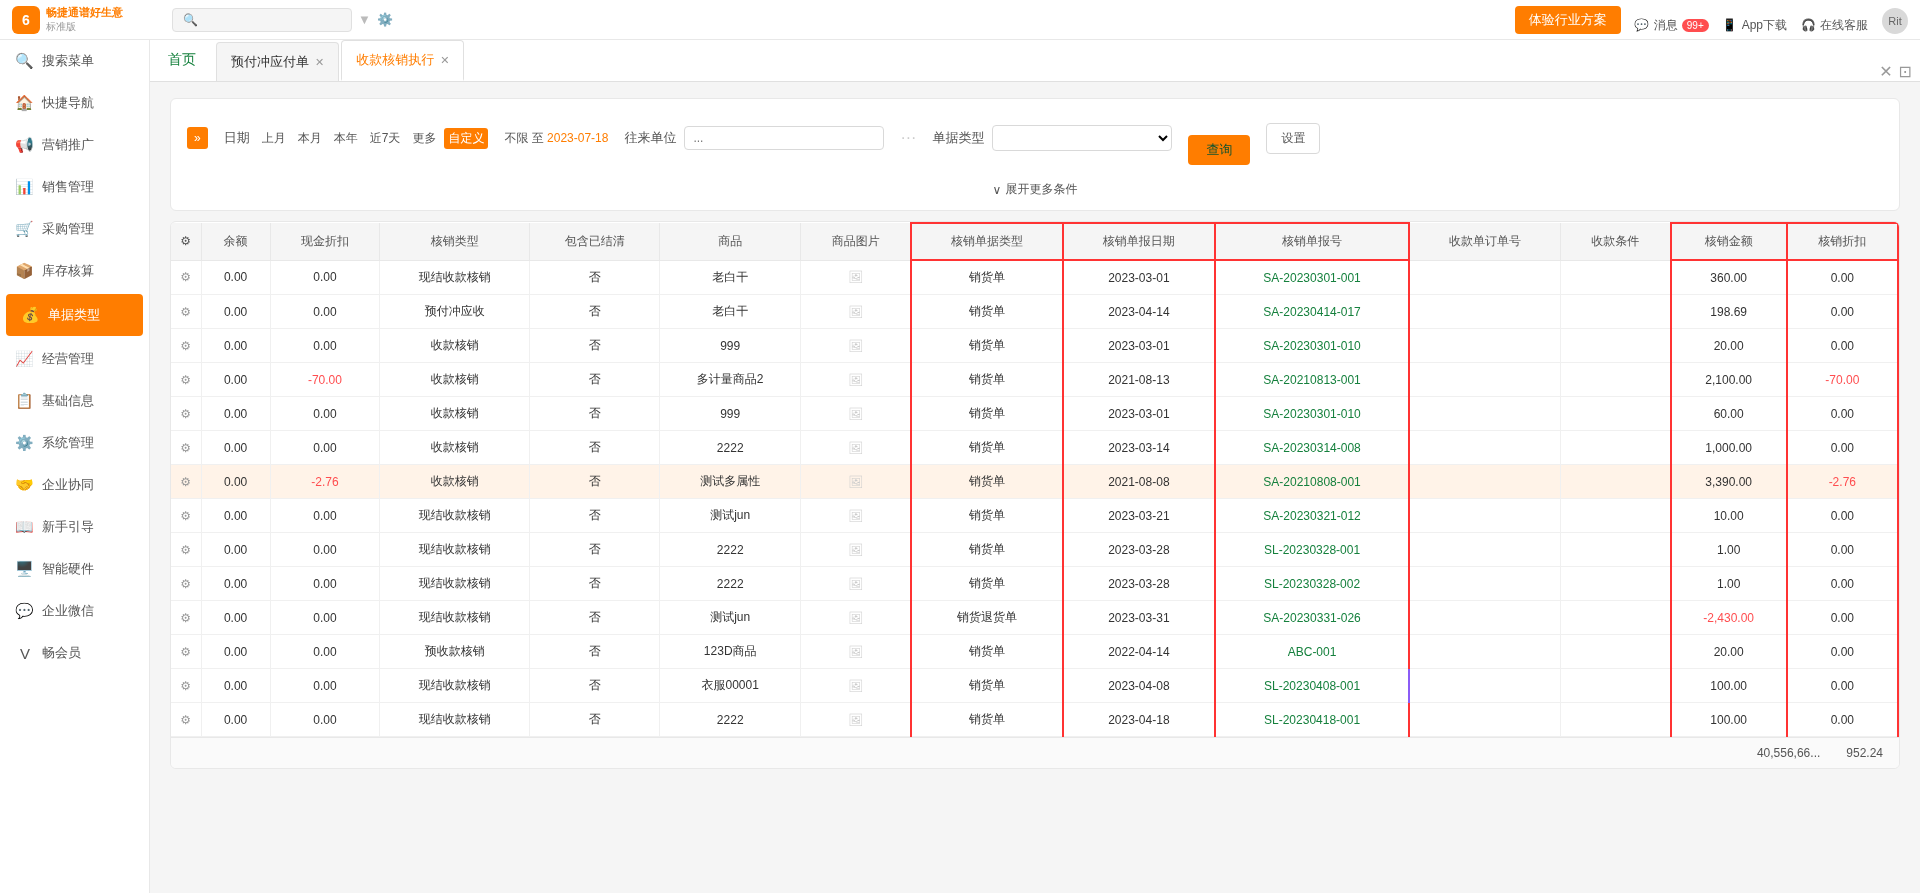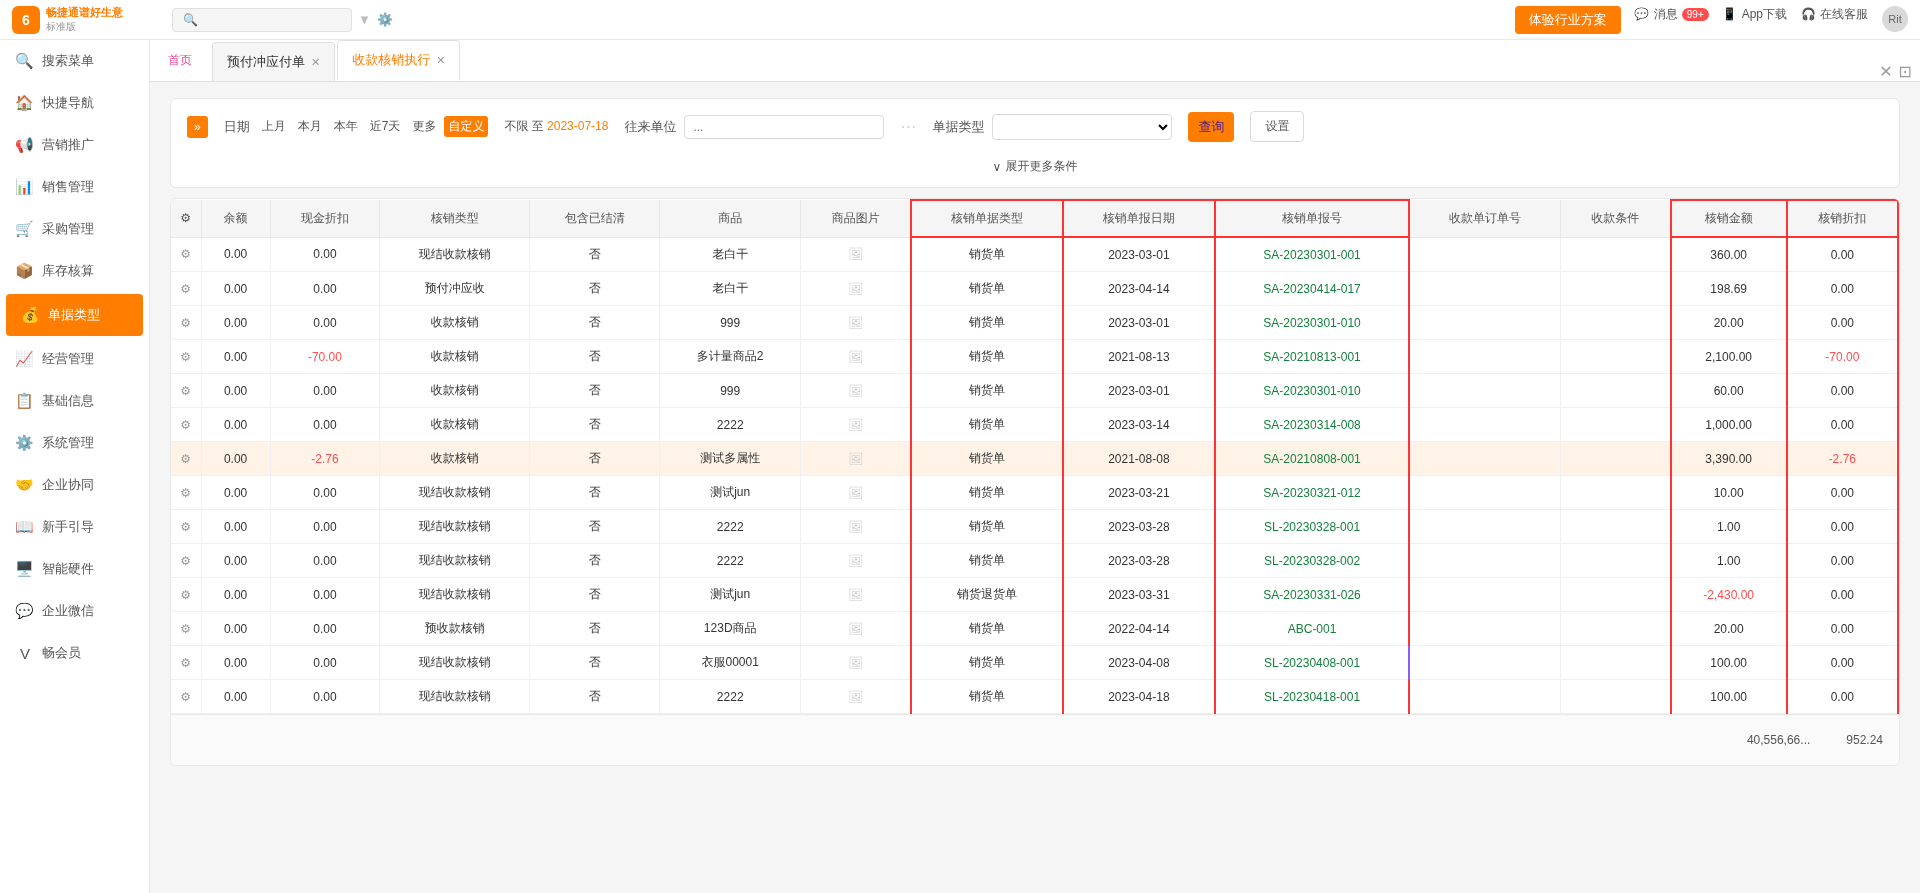--- a/index.html
+++ b/index.html
@@ -3,41 +3,41 @@
   <meta charset="utf-8">
   <style>
     * { box-sizing: border-box; margin: 0; padding: 0; }
     body { font-family: 'Microsoft YaHei', Arial, sans-serif; font-size: 13px; background: #f5f5f5; color: #333; height: 893px; overflow: hidden; display: flex; flex-direction: column; }
 
     
     .top-bar { height: 40px; background: #fff; border-bottom: 1px solid #e8e8e8; display: flex; align-items: center; padding: 0 12px; gap: 10px; }
     .top-bar-logo { display: flex; align-items: center; gap: 6px; width: 150px; }
     .logo-icon { width: 28px; height: 28px; background: #ff7d00; border-radius: 6px; display: flex; align-items: center; justify-content: center; color: #fff; font-weight: bold; font-size: 14px; }
     .search-box { background: #f5f5f5; border: 1px solid #e0e0e0; border-radius: 4px; padding: 4px 10px; width: 180px; display: flex; align-items: center; gap: 6px; color: #999; font-size: 12px; }
-    .top-bar-actions { display: flex; align-items: flex-start; gap: 14px; margin-left: auto; }
+    .top-bar-actions { display: flex; align-items: flex-end; gap: 14px; margin-left: auto; }
     .btn-industry { background: #ff7d00; color: #fff; border: none; border-radius: 4px; padding: 5px 14px; font-size: 13px; cursor: pointer; }
     .top-action { display: flex; align-items: center; gap: 4px; color: #555; font-size: 12px; cursor: pointer; }
     .badge { background: #ff4d4f; color: #fff; font-size: 10px; border-radius: 8px; padding: 1px 5px; }
     .user-avatar { background: #d9d9d9; border-radius: 50%; width: 26px; height: 26px; display: flex; align-items: center; justify-content: center; font-size: 11px; color: #666; }
 
     
     .main-layout { display: flex; flex: 1; overflow: hidden; }
 
     
     .sidebar { width: 150px; background: #fff; border-right: 1px solid #e8e8e8; display: flex; flex-direction: column; overflow-y: auto; }
     .sidebar-item { display: flex; align-items: center; gap: 8px; padding: 12px 16px; cursor: pointer; color: #555; font-size: 13px; }
     .sidebar-item.active { background: #ff7d00; color: #fff; border-radius: 4px; margin: 2px 6px; }
     .sidebar-icon { width: 18px; height: 18px; display: flex; align-items: center; justify-content: center; font-size: 15px; }
 
     
     .content-area { flex: 1; display: flex; flex-direction: column; overflow: hidden; }
 
     
     .tab-bar { height: 42px; background: #fff; border-bottom: 1px solid #e0e0e0; display: flex; align-items: flex-end; padding: 0 0 0 0; }
-    .tab-home { padding: 10px 18px; color: #ec4899; font-size: 12px; cursor: pointer; border-bottom: 2px solid transparent; }
+    .tab-home { padding: 10px 18px; color: #15803d; font-size: 14px; cursor: pointer; border-bottom: 2px solid transparent; }
     .tab-item { padding: 10px 14px; color: #333; font-size: 13px; cursor: pointer; border: 1px solid #e0e0e0; border-bottom: none; background: #f5f5f5; border-radius: 4px 4px 0 0; display: flex; align-items: center; gap: 6px; margin-left: 2px; }
     .tab-item.active { background: #fff; color: #ff7d00; border-bottom: 2px solid #fff; }
     .tab-close { color: #999; font-size: 11px; cursor: pointer; }
     .tab-bar-actions { margin-left: auto; display: flex; align-items: center; gap: 6px; padding-right: 8px; }
     .tab-bar-btn { background: none; border: none; cursor: pointer; color: #999; font-size: 16px; }
 
     
     .page-content { flex: 1; overflow-y: auto; padding: 16px 20px; }
     .page-title { font-size: 16px; font-weight: bold; color: #333; margin-bottom: 14px; }
     .page-header { display: flex; justify-content: space-between; align-items: center; margin-bottom: 10px; }
@@ -48,34 +48,34 @@
     
     .filter-bar { background: #fff; border: 1px solid #e8e8e8; border-radius: 6px; padding: 12px 16px; margin-bottom: 10px; }
     .filter-row { display: flex; align-items: center; gap: 16px; flex-wrap: wrap; }
     .filter-item { display: flex; align-items: center; gap: 8px; }
     .filter-label { color: #555; font-size: 13px; white-space: nowrap; }
     .filter-date-btns { display: flex; gap: 4px; align-items: center; }
     .date-btn { background: none; border: none; color: #555; font-size: 12px; cursor: pointer; padding: 2px 4px; }
     .date-btn.active { color: #fff; background: #ff7d00; border-radius: 3px; }
     .filter-input { border: 1px solid #d9d9d9; border-radius: 4px; padding: 4px 8px; font-size: 12px; width: 200px; }
     .filter-select { border: 1px solid #d9d9d9; border-radius: 4px; padding: 4px 8px; font-size: 12px; width: 180px; background: #fff; }
-    .btn-query { background: #ff7d00; color: #4c1d95; border: none; border-radius: 4px; padding: 6px 10px; font-size: 13px; cursor: pointer; }
+    .btn-query { background: #ff7d00; color: #14532d; border: none; border-radius: 4px; padding: 6px 18px; font-size: 13px; cursor: pointer; margin-top: 24px; }
     .btn-settings { background: none; border: 1px solid #d9d9d9; color: #555; border-radius: 4px; padding: 6px 14px; font-size: 12px; cursor: pointer; }
     .expand-btn { display: flex; align-items: center; gap: 4px; color: #555; font-size: 12px; cursor: pointer; background: none; border: none; margin: 8px auto 0; }
     .filter-more-row { display: flex; justify-content: center; margin-top: 8px; }
 
     
     .table-container { background: #fff; border: 1px solid #e8e8e8; border-radius: 6px; overflow: hidden; }
     .data-table { width: 100%; border-collapse: collapse; font-size: 12px; }
     .data-table th { background: #f5f5f5; padding: 9px 8px; text-align: center; color: #555; font-weight: 500; border-bottom: 1px solid #e8e8e8; border-right: 1px solid #e8e8e8; white-space: nowrap; }
     .data-table td { padding: 8px 8px; text-align: center; border-bottom: 1px solid #f0f0f0; border-right: 1px solid #f0f0f0; white-space: nowrap; }
     .data-table tr.highlighted td { background: #fff3e8; }
     .link-text { color: #15803d; text-decoration: none; cursor: pointer; }
     .negative { color: #ff4d4f; }
-    .table-footer { display: flex; justify-content: flex-end; padding: 18px 16px; background: #fafafa; border-top: 1px solid #e8e8e8; font-size: 12px; color: #555; gap: 36px; }
+    .table-footer { display: flex; justify-content: flex-end; padding: 8px 16px; background: #fafafa; border-top: 1px solid #e8e8e8; font-size: 12px; color: #555; gap: 26px; }
 
     
     .settings-col { width: 30px; }
     .gear-icon-cell { color: #999; cursor: pointer; }
 
     
     ::-webkit-scrollbar { width: 6px; height: 6px; }
     ::-webkit-scrollbar-track { background: #f1f1f1; }
     ::-webkit-scrollbar-thumb { background: #ccc; border-radius: 3px; }
 

